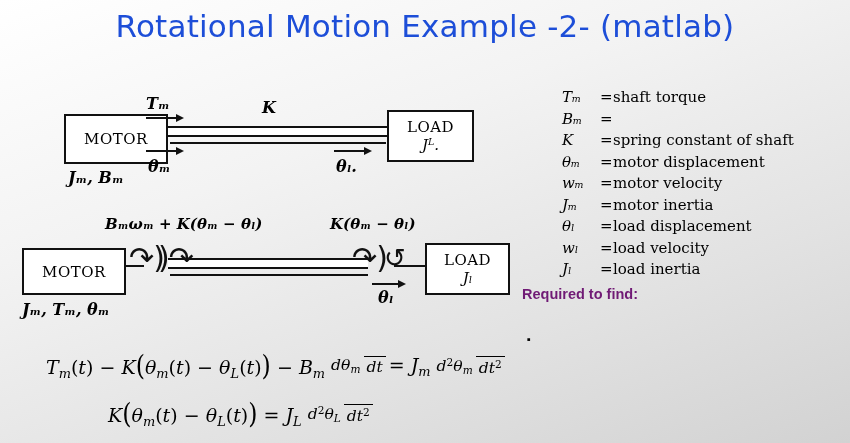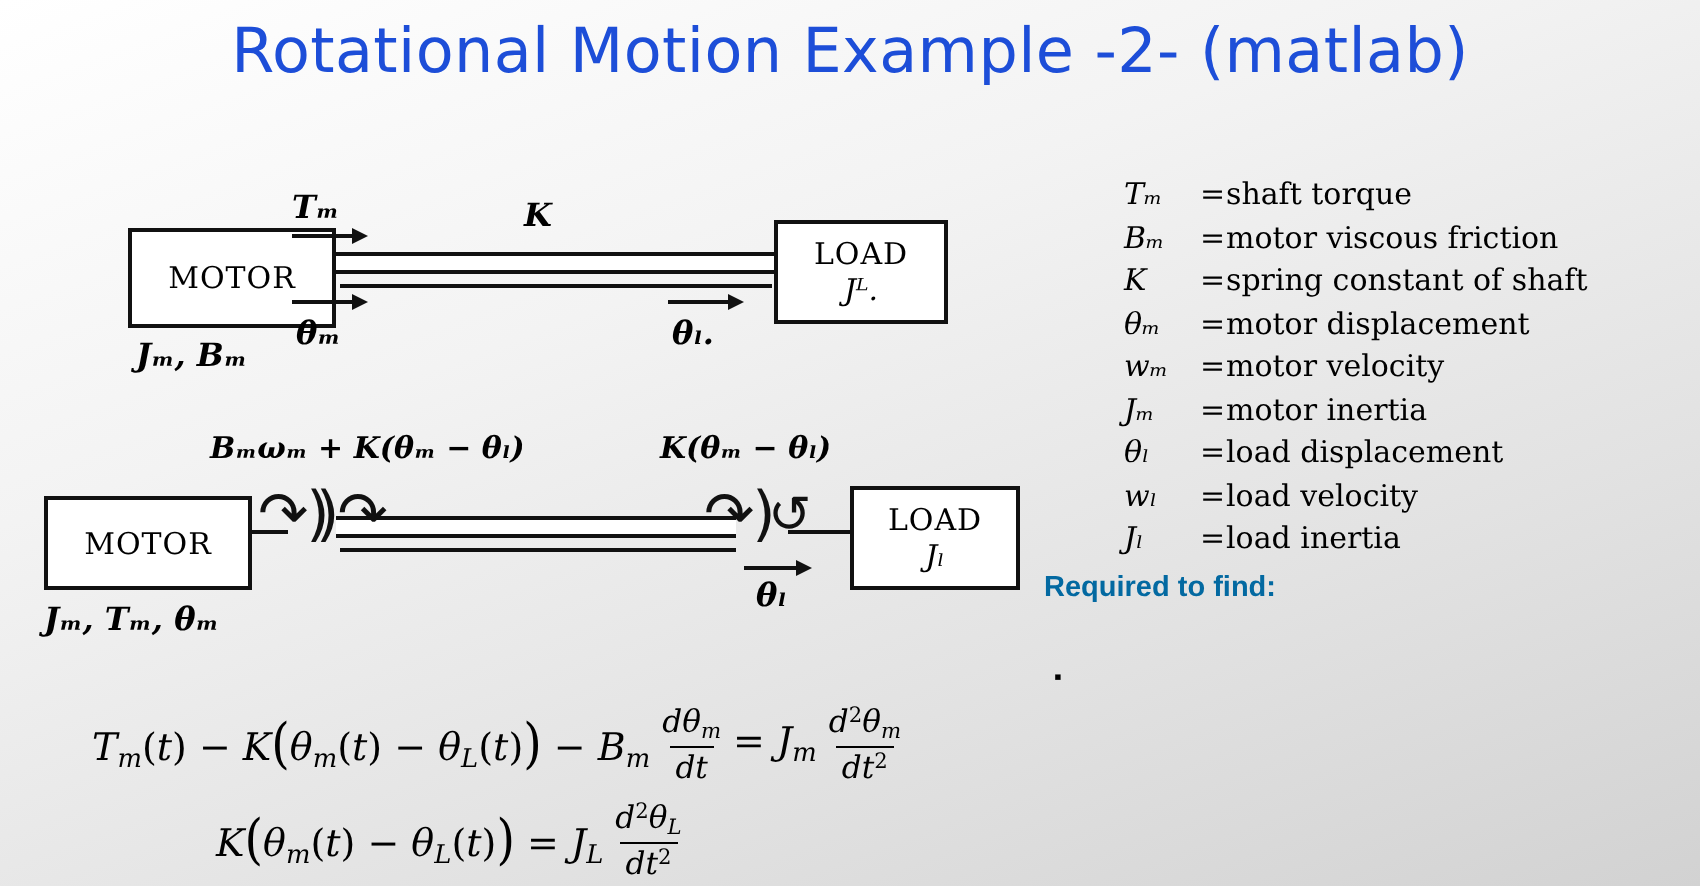--- a/index.html
+++ b/index.html
@@ -135,21 +135,21 @@
   .legend-desc {
     font-style: normal;
     white-space: nowrap;
   }
   .req-title {
     position: absolute;
     left: 522px;
     top: 286px;
     font-size: 14.5px;
     font-weight: bold;
-    color: #0369a1;
+    color: #701a75;
     font-family: "Liberation Sans", sans-serif;
   }
   .bullet-row {
     position: absolute;
     left: 527px;
     top: 330px;
     width: 300px;
     display: flex;
     font-size: 14.5px;
     color: #000;
@@ -172,21 +172,21 @@
     position: absolute;
     font-family: "DejaVu Serif", serif;
     font-size: 19px;
     color: #000;
     white-space: nowrap;
     display: flex;
     align-items: center;
   }
   .frac {
     display: inline-flex;
-    flex-direction: column;
+    flex-direction: row;
     align-items: center;
     vertical-align: middle;
     margin: 0 3px;
     font-size: 0.82em;
   }
   .frac .num {
     padding: 0 3px 1px 3px;
   }
   .frac .den {
     border-top: 1px solid #000;
@@ -276,21 +276,20 @@
 
   <div class="legend">
     <div class="legend-row">
       <span class="legend-sym">Tₘ</span>
       <span class="legend-eq">=</span>
       <span class="legend-desc">shaft torque</span>
     </div>
     <div class="legend-row">
       <span class="legend-sym">Bₘ</span>
       <span class="legend-eq">=</span>
-      <span class="legend-desc">motor viscous friction</span>
     </div>
     <div class="legend-row">
       <span class="legend-sym">K</span>
       <span class="legend-eq">=</span>
       <span class="legend-desc">spring constant of shaft</span>
     </div>
     <div class="legend-row">
       <span class="legend-sym">θₘ</span>
       <span class="legend-eq">=</span>
       <span class="legend-desc">motor displacement</span>

